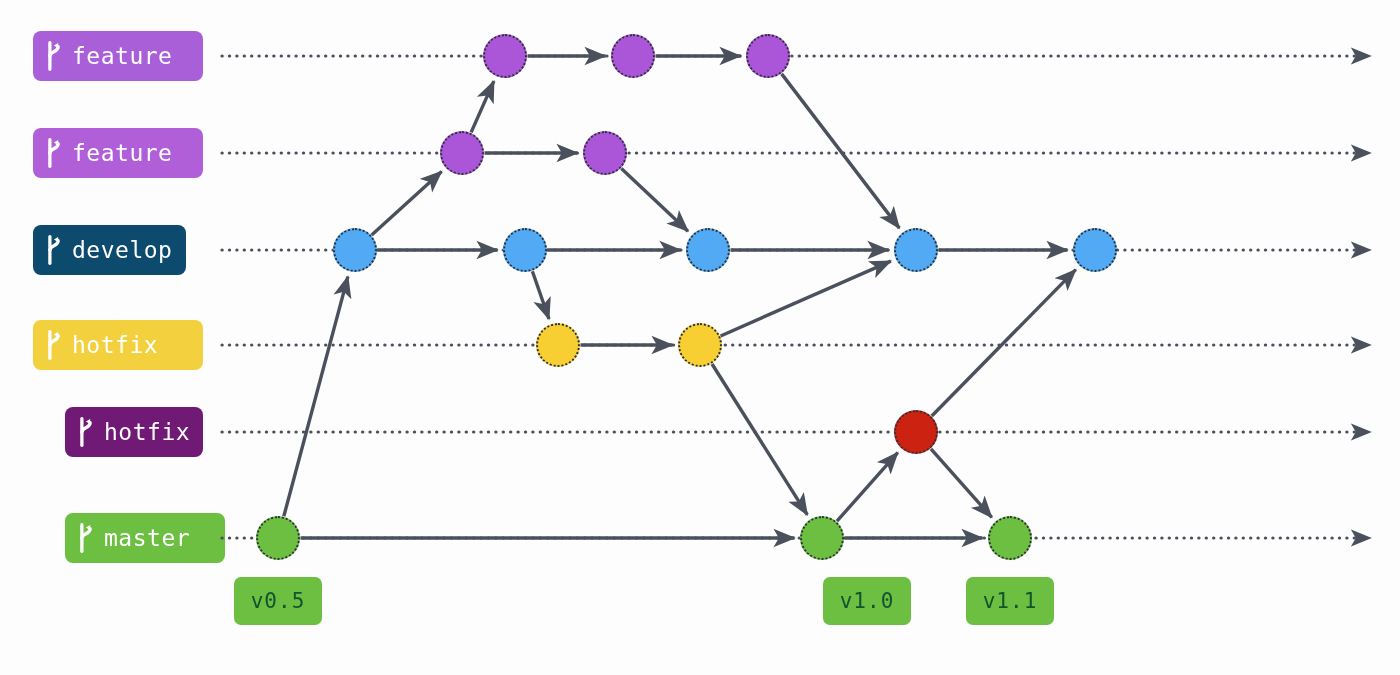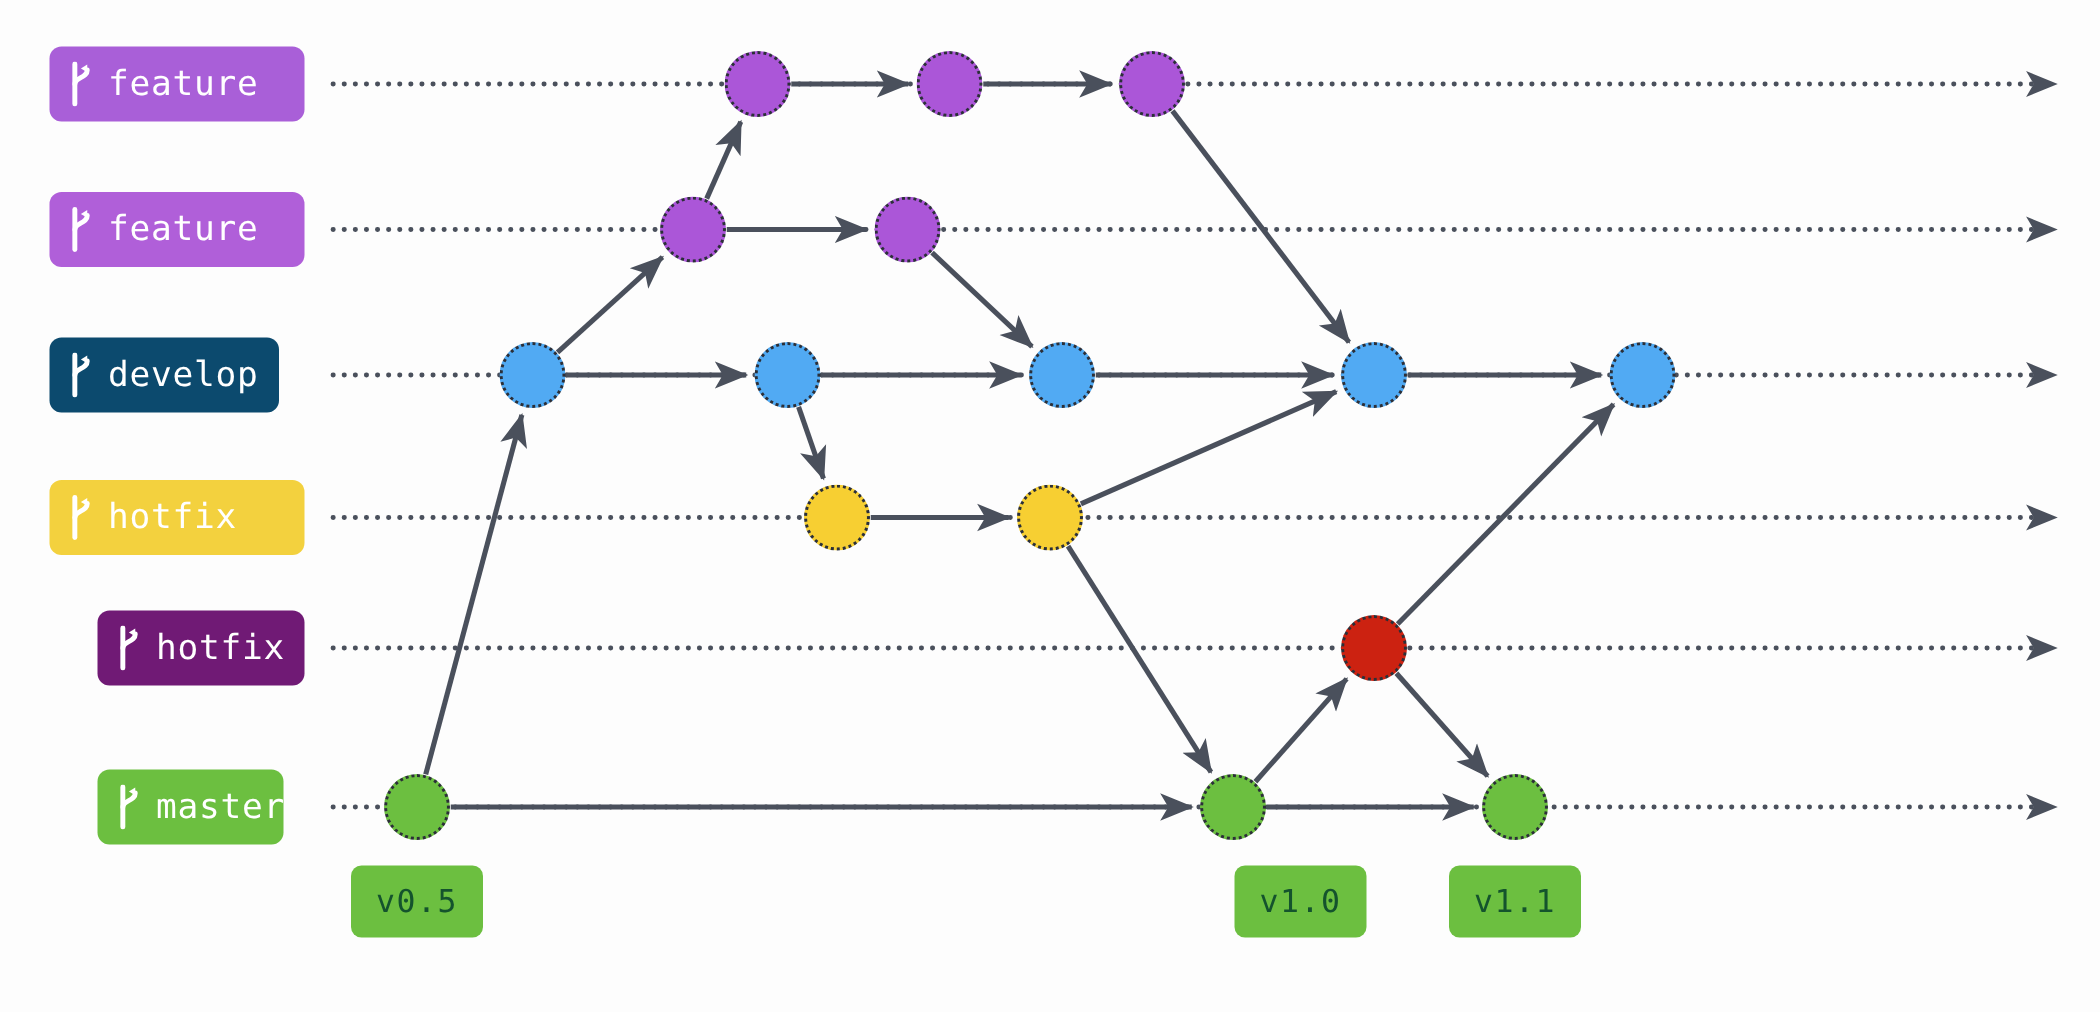--- a/index.html
+++ b/index.html
@@ -166,21 +166,21 @@
       <div class="branch-label" style="left: 65px; width: 138px; top: 432px; background: #701a75;">
         <span class="glyph">
           <svg viewBox="0 0 16 28" xmlns="http://www.w3.org/2000/svg">
             <path d="M4.6 1.5 L4.6 26.5" stroke="#ffffff" stroke-width="3.1" stroke-linecap="round" fill="none"></path>
             <path d="M4.6 14.2 C4.6 9.6 12.4 10.4 12.4 5.2" stroke="#ffffff" stroke-width="3.1" stroke-linecap="round" fill="none"></path>
             <path d="M12.4 6.6 L12.4 1.8 L8.4 4.2 Z" fill="#ffffff"></path>
           </svg>
         </span>
         <span class="lbl-text">hotfix</span>
       </div>
-      <div class="branch-label" style="left: 65px; width: 124px; top: 538px; background: rgb(108, 191, 64);">
+      <div class="branch-label" style="left: 65px; width: 160px; top: 538px; background: rgb(108, 191, 64);">
         <span class="glyph">
           <svg viewBox="0 0 16 28" xmlns="http://www.w3.org/2000/svg">
             <path d="M4.6 1.5 L4.6 26.5" stroke="#ffffff" stroke-width="3.1" stroke-linecap="round" fill="none"></path>
             <path d="M4.6 14.2 C4.6 9.6 12.4 10.4 12.4 5.2" stroke="#ffffff" stroke-width="3.1" stroke-linecap="round" fill="none"></path>
             <path d="M12.4 6.6 L12.4 1.8 L8.4 4.2 Z" fill="#ffffff"></path>
           </svg>
         </span>
         <span class="lbl-text">master</span>
       </div>
     </div>

